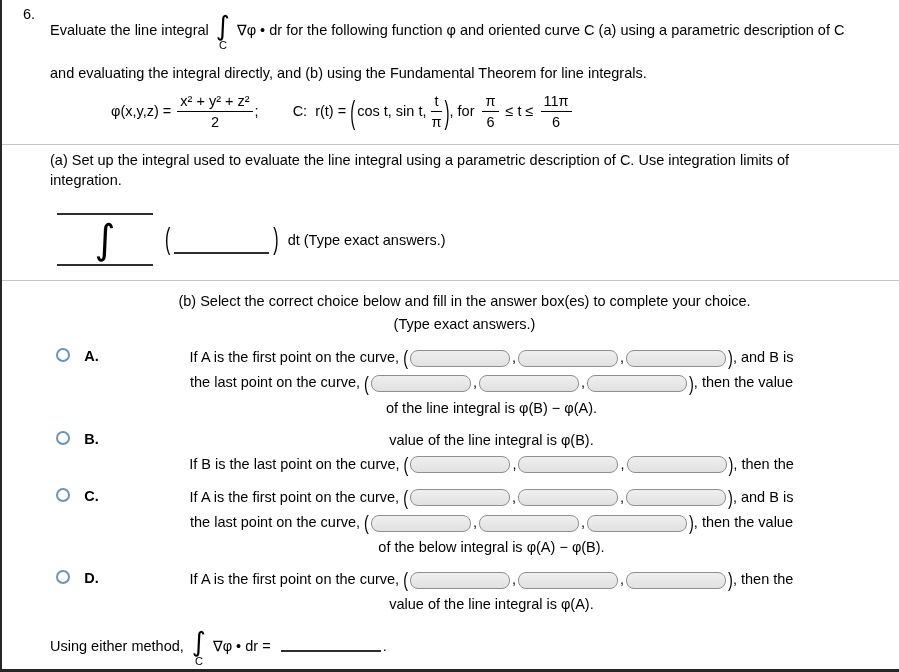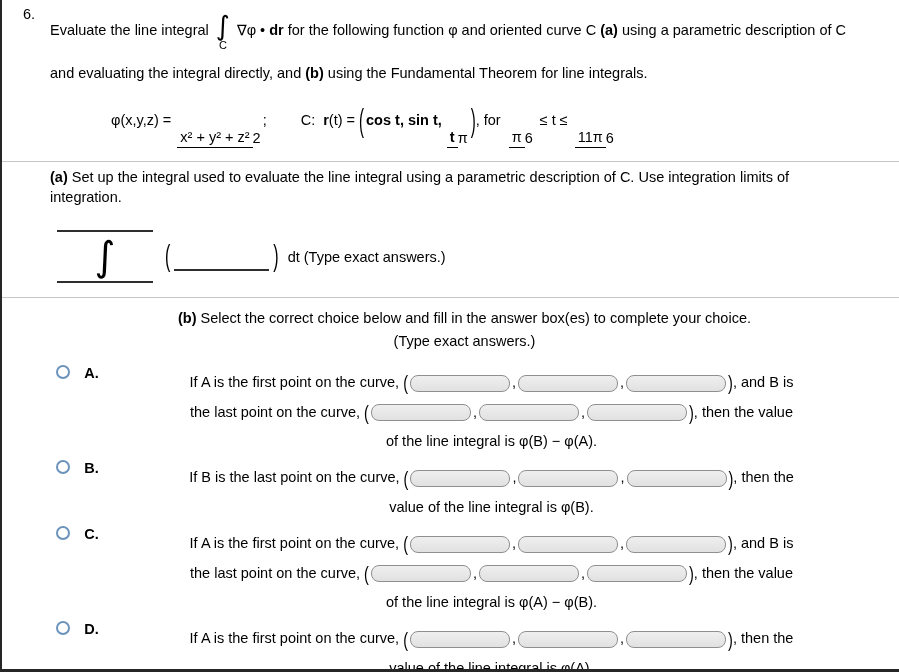--- a/index.html
+++ b/index.html
@@ -18,21 +18,21 @@
   .sec { padding-left:48px; padding-right:20px; }
 
   .intro { padding-top:12px; }
   .iline1, .iline2 { line-height:1.3; white-space:nowrap; }
   .iline2 { margin-top:13px; }
   .iint { display:inline-flex; flex-direction:column; align-items:center; vertical-align:middle; margin:0 3px; }
   .isign { font-size:27px; line-height:1; font-family:"DejaVu Sans",sans-serif; }
   .isub  { font-size:11px; line-height:1; margin-top:1px; }
 
   .given { margin-top:9px; padding-left:109px; display:flex; align-items:center; white-space:nowrap; }
-  .frac { display:inline-flex; flex-direction:row; align-items:flex-start;margin-top:36px; }
+  .frac { display:inline-flex; flex-direction:column; align-items:center; }
   .frac .fn { padding:0 3px 1px; border-bottom:1px solid #000; text-align:center; line-height:1.25; }
   .frac .fd { padding-top:1px; text-align:center; line-height:1.25; }
   .vparen { display:inline-block; transform:scaleY(2.1); transform-origin:center; font-weight:300; font-size:15px; }
   .ml2{margin-left:2px;} .ml3{margin-left:3px;} .ml4{margin-left:4px;} .ml5{margin-left:5px;}
   .ml6{margin-left:6px;} .ml7{margin-left:7px;} .ml8{margin-left:8px;} .ml34{margin-left:34px;}
 
   .divider { border:none; border-top:1px solid #c6c6c6; height:0; }
   .d1 { margin-top:13px; }
   .d2 { margin-top:14px; }
 
@@ -47,33 +47,33 @@
   .ansline { display:inline-block; width:95px; height:1px; border-bottom:2px solid #2e2e2e; margin:26px 4px 0; cursor:text; }
   .dtl { margin-left:9px; }
 
   .partb { padding-top:9px;text-align:center; }
   .bhead { line-height:1.55; white-space:nowrap; }
   .choices { margin-top:10px; }
   .choice { display:flex; align-items:flex-start; margin-bottom:8px; padding-left:6px; }
   .radio { width:14px; height:14px; border:2px solid #6b93bb; border-radius:50%; background:#fff; margin-top:3px; flex:none; cursor:pointer; }
   .clabel { font-weight:bold; margin-left:9px; width:25px; flex:none; line-height:22px; }
   .cbody { flex:1; }
-  .cline { line-height:16px; white-space:nowrap;margin-top:12px; }
+  .cline { line-height:24px; white-space:nowrap; }
   .abox {
     display:inline-block; width:100px; height:17px;
     background:linear-gradient(#efefef,#e1e1e1);
     border:1px solid #8f8f8f; border-radius:8px;
     vertical-align:middle; margin:0 2px; cursor:text;
   }
   .cparen { display:inline-block; transform:scaleY(1.4); transform-origin:center; font-weight:300; vertical-align:middle; }
 
   .final { margin-top:12px; white-space:nowrap; }
   .fblank { display:inline-block; width:100px; height:3px; border-bottom:2px solid #2e2e2e; vertical-align:baseline; margin-left:6px; margin-right:2px; cursor:text; }
   .fnote { margin-top:4px; line-height:1.3; }
-  b { font-weight:bold; }
+  b { font-weight:normal; }
 </style>
 </head>
 <body>
 
 <div class="page">
 
   <div class="num">6.</div>
 
   <div class="sec intro">
     <div class="iline1">
@@ -170,41 +170,41 @@
             <span class="cparen">(</span><span class="abox"></span><span class="cm">,</span><span class="abox"></span><span class="cm">,</span><span class="abox"></span><span class="cparen">)</span><span>, then the value</span>
           </div>
           <div class="cline">of the line integral is φ(B) − φ(A).</div>
         </div>
       </div>
 
       <div class="choice">
         <span class="radio"></span>
         <span class="clabel">B.</span>
         <div class="cbody">
+          <div class="cline">value of the line integral is φ(B).</div>
           <div class="cline">
             <span>If B is the last point on the curve,</span>
             <span class="cparen">(</span><span class="abox"></span><span class="cm">,</span><span class="abox"></span><span class="cm">,</span><span class="abox"></span><span class="cparen">)</span><span>, then the</span>
           </div>
-          <div class="cline">value of the line integral is φ(B).</div>
         </div>
       </div>
 
       <div class="choice">
         <span class="radio"></span>
         <span class="clabel">C.</span>
         <div class="cbody">
           <div class="cline">
             <span>If A is the first point on the curve,</span>
             <span class="cparen">(</span><span class="abox"></span><span class="cm">,</span><span class="abox"></span><span class="cm">,</span><span class="abox"></span><span class="cparen">)</span><span>, and B is</span>
           </div>
           <div class="cline">
             <span>the last point on the curve,</span>
             <span class="cparen">(</span><span class="abox"></span><span class="cm">,</span><span class="abox"></span><span class="cm">,</span><span class="abox"></span><span class="cparen">)</span><span>, then the value</span>
           </div>
-          <div class="cline">of the line integral is φ(A) − φ(B).</div>
+          <div class="cline">of the below integral is φ(A) − φ(B).</div>
         </div>
       </div>
 
       <div class="choice">
         <span class="radio"></span>
         <span class="clabel">D.</span>
         <div class="cbody">
           <div class="cline">
             <span>If A is the first point on the curve,</span>
             <span class="cparen">(</span><span class="abox"></span><span class="cm">,</span><span class="abox"></span><span class="cm">,</span><span class="abox"></span><span class="cparen">)</span><span>, then the</span>

